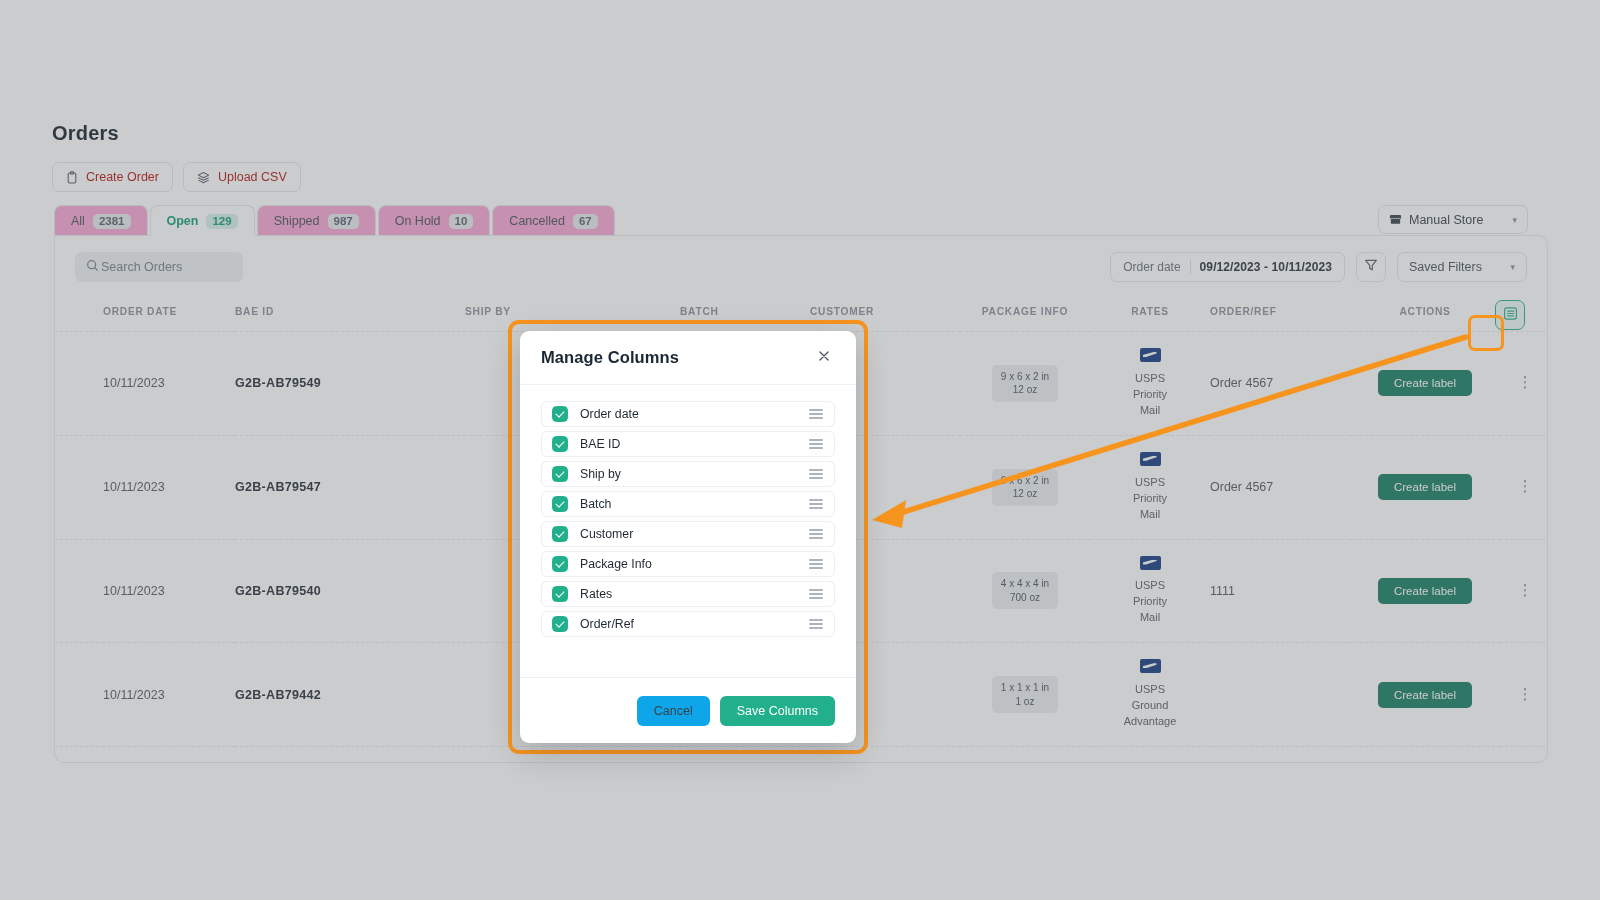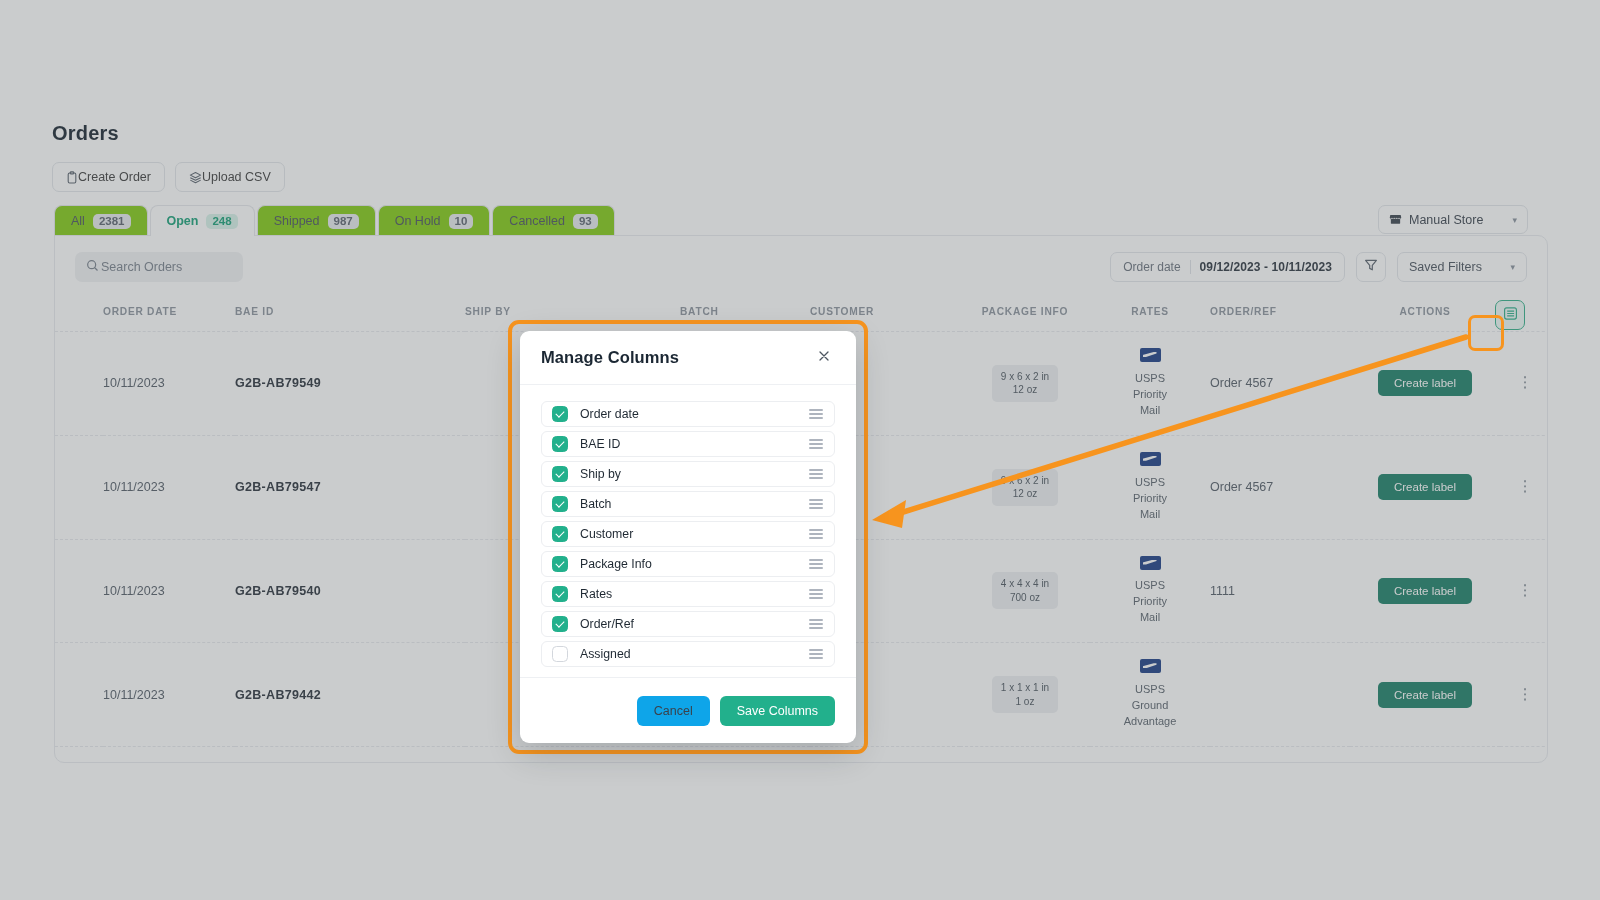--- a/index.html
+++ b/index.html
@@ -33,38 +33,38 @@
   }
 
   
   .page-title {
     position: absolute; left: 52px; top: 122px;
     font-size: 20px; font-weight: bold; color: #1b2733;
     letter-spacing: .2px;
   }
   .top-actions { position: absolute; left: 52px; top: 162px; display: flex; gap: 10px; }
   .ghost-btn {
-    display: flex; align-items: center; 
+    display: flex; align-items: center; gap: 8px;
     height: 30px; padding: 0 13px;
     border: 1px solid #e3e6ea; border-radius: 7px;
-    background: #fff; color: #404040; font-size: 12.5px;
+    background: #fff; color: #b91c1c; font-size: 12.5px;
   }
   .ghost-btn svg { display: block; }
 
   
   .tabs {
     position: absolute; left: 54px; top: 205px;
     display: flex; align-items: flex-end;
   }
   .tab {
     display: flex; align-items: center; gap: 8px;
     height: 31px; padding: 0 16px;
     font-size: 12.5px; color: #4b545f;
     border-top-left-radius: 8px; border-top-right-radius: 8px;
-    background: #84cc16;
+    background: #f9a8d4;
     border: 1px solid #e6e8ec; border-bottom: none;
     margin-right: 2px;
   }
   .tab.active {
     background: #ffffff; color: #1aa179; font-weight: bold;
     border-color: #e6e8ec;
     position: relative; z-index: 3;
   }
   .tab .cnt {
     font-size: 11.5px; font-weight: bold;
@@ -295,33 +295,33 @@
       </div>
     </div>
 
     <div class="tabs">
       <div class="tab">
         <span>All</span>
         <span class="cnt">2381</span>
       </div>
       <div class="tab active">
         <span>Open</span>
-        <span class="cnt">248</span>
+        <span class="cnt">129</span>
       </div>
       <div class="tab">
         <span>Shipped</span>
         <span class="cnt">987</span>
       </div>
       <div class="tab">
         <span>On Hold</span>
         <span class="cnt">10</span>
       </div>
       <div class="tab">
         <span>Cancelled</span>
-        <span class="cnt">93</span>
+        <span class="cnt">67</span>
       </div>
     </div>
 
     <div class="store-select">
       <span>
         <svg width="13" height="13" viewBox="0 0 14 14" fill="#3c444f">
           <path d="M1.4 3.2 L12.6 3.2 L13.2 6 Q13.2 7.2 12 7.2 Q10.8 7.2 10.8 6 Q10.8 7.2 9.6 7.2 Q8.4 7.2 8.4 6 Q8.4 7.2 7 7.2 Q5.6 7.2 5.6 6 Q5.6 7.2 4.4 7.2 Q3.2 7.2 3.2 6 Q3.2 7.2 2 7.2 Q0.8 7.2 0.8 6 Z"></path>
           <rect x="2" y="7.6" width="10" height="5" rx="0.5"></rect>
         </svg>
       </span>
@@ -555,29 +555,20 @@
           </div>
           <div class="col-row">
             <span class="cbx on"></span>
             <span class="lbl">Order/Ref</span>
             <span class="drag">
               <i></i>
               <i></i>
               <i></i>
             </span>
           </div>
-          <div class="col-row">
-            <span class="cbx"></span>
-            <span class="lbl">Assigned</span>
-            <span class="drag">
-              <i></i>
-              <i></i>
-              <i></i>
-            </span>
-          </div>
         </div>
     </div>
 
     <div class="modal-foot">
       <button class="btn-cancel">Cancel</button>
       <button class="btn-save">Save Columns</button>
     </div>
   </div>
 
   <div class="hl-box" id="hl-cols"></div>

